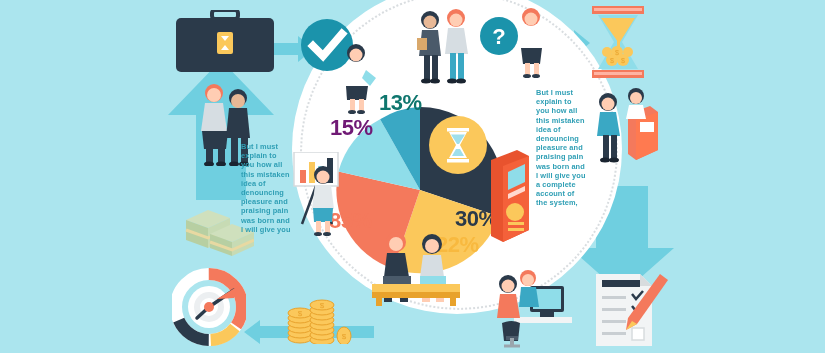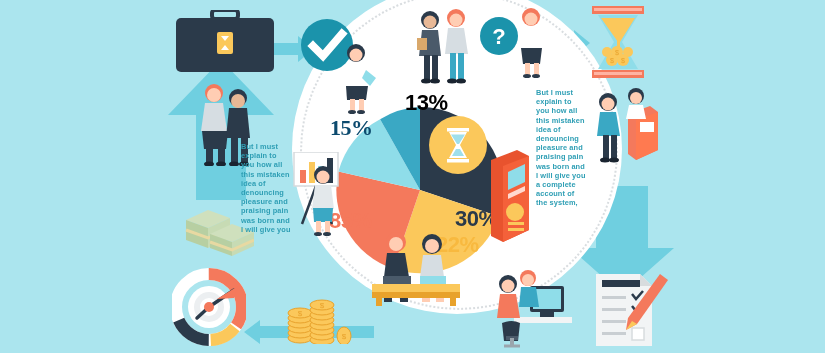--- a/index.html
+++ b/index.html
@@ -52,22 +52,22 @@
   .badge{position:absolute;border-radius:50%;background:#1b93ab;}
 
   
   #briefcase{position:absolute;left:176px;top:10px;width:98px;height:62px;}
 
   
   .people{position:absolute;}
 
   
   .c-dark{color:#2b3a4a;}
-  .c-teal{color:#000000;margin-left:26px;}
-  .c-lteal{color:#0c4a6e;font-family:Liberation Serif, serif;}
+  .c-teal{color:#0f766e;}
+  .c-lteal{color:#701a75;}
   .c-orange{color:#f4795c;}
   .c-yellow{color:#f8b93f;}
 </style>
 </head>
 <body>
 
 <div id="stage">
 
   <div class="arrow" style="left:168px;top:60px;">
     <svg width="106" height="140" viewBox="0 0 106 140">

